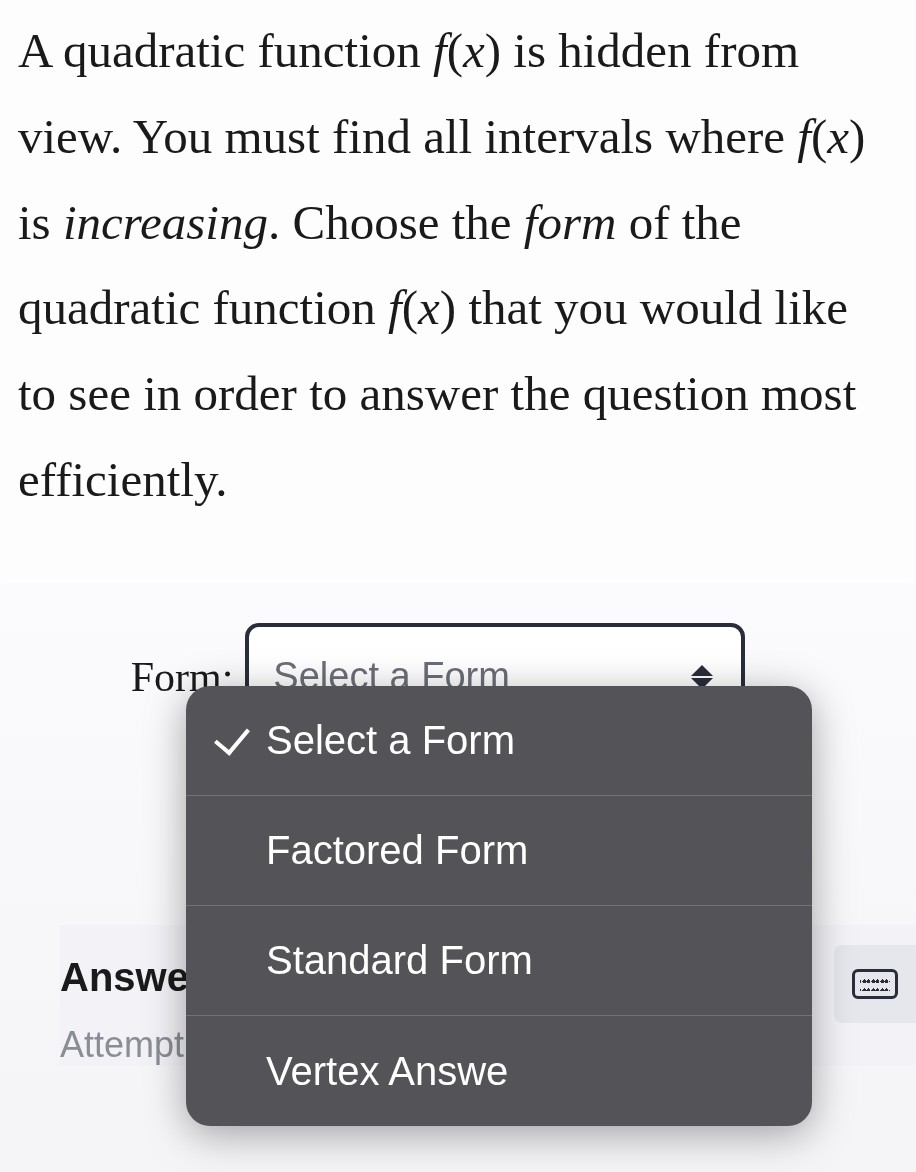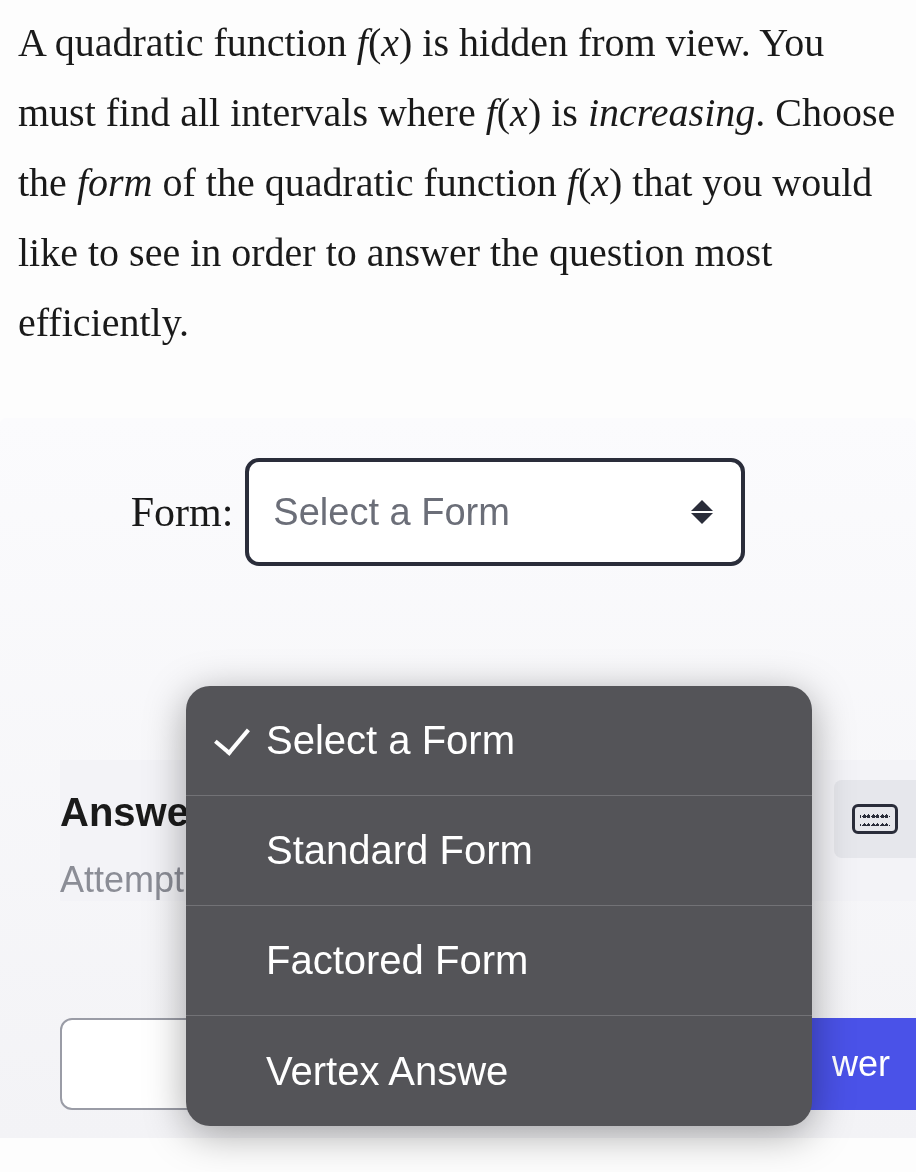--- a/index.html
+++ b/index.html
@@ -8,21 +8,21 @@
     background: #fdfdfd;
     width: 916px;
     height: 1172px;
     overflow: hidden;
     position: relative;
   }
   .question-area {
     padding: 8px 18px 0 18px;
   }
   .question-text {
-    font-size: 40px;
+    font-size: 49px;
     line-height: 1.75;
     color: #1a1a1a;
   }
   .math {
     font-family: Georgia, 'Times New Roman', serif;
     font-style: italic;
   }
   .math .fn { font-style: italic; }
   .math .paren { font-style: normal; }
   .emph { font-style: italic; }
@@ -225,21 +225,21 @@
       <span>wer</span>
     </div>
   </div>
 </div>
 
 <div class="dropdown">
   <div class="dropdown-item selected">
     <span>Select a Form</span>
   </div>
   <div class="dropdown-item">
+    <span>Factored Form</span>
+  </div>
+  <div class="dropdown-item">
     <span>Standard Form</span>
-  </div>
-  <div class="dropdown-item">
-    <span>Factored Form</span>
   </div>
   <div class="dropdown-item">
     <span>Vertex Answe</span>
   </div>
 </div>
 
 </body></html>

